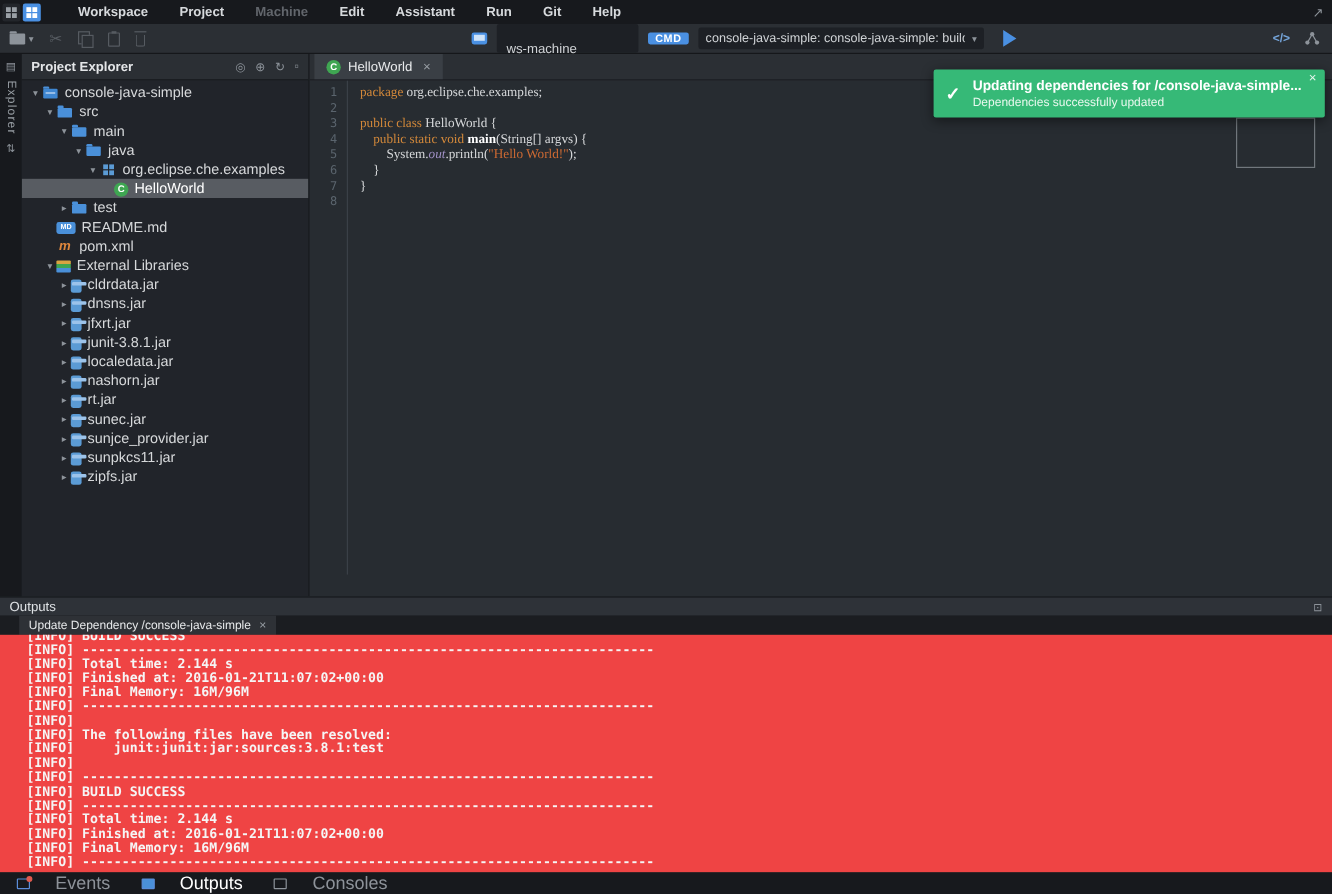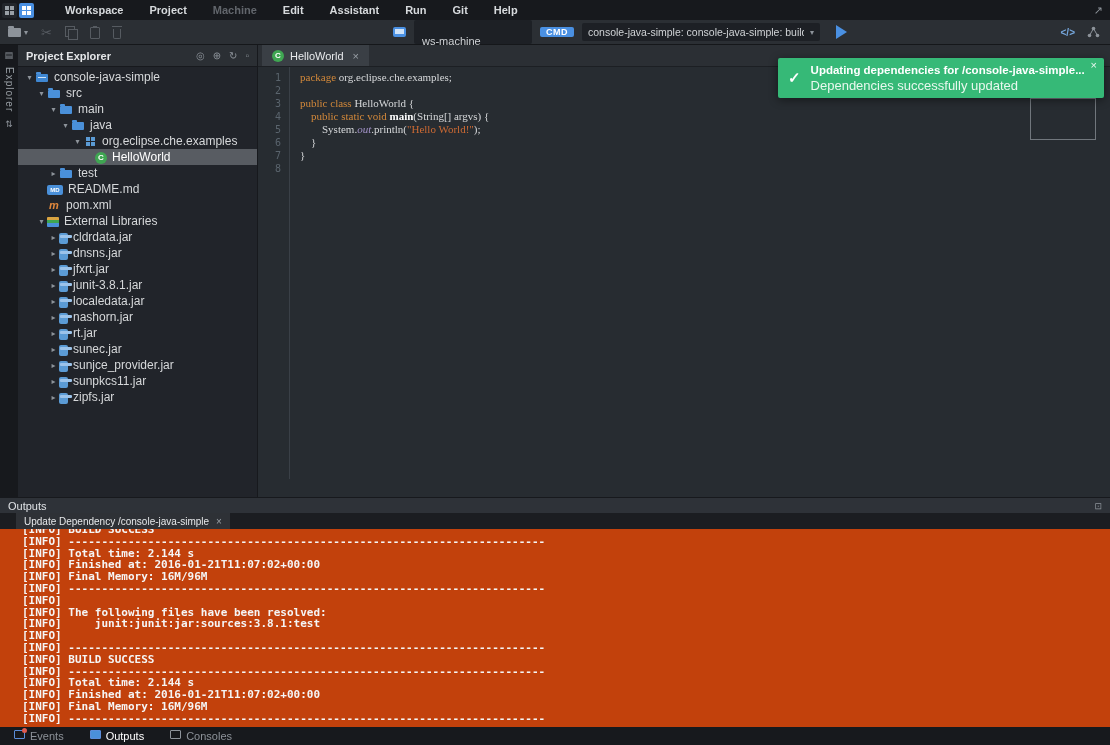--- a/index.html
+++ b/index.html
@@ -92,38 +92,38 @@
   #editor-status{position:absolute;bottom:0;left:0;right:0;height:18px;background:#2b2f34;border-top:1px solid #1c1f23;display:flex;align-items:center;font-size:10px;color:#9aa0a6}
   #cursor-pos{margin-left:42px}
   #status-right{margin-left:auto;display:flex;gap:28px;margin-right:16px}
 
   
   #outputs-header{position:absolute;top:497px;left:0;right:0;height:16px;background:#2e3238;display:flex;align-items:center;font-size:11px;color:#dfe2e5;padding-left:8px;border-top:1px solid #17191d}
   #outputs-min{margin-left:auto;margin-right:8px;color:#8d939a;font-size:9px}
   #outputs-tabrow{position:absolute;top:513px;left:0;right:0;height:16px;background:#1b1d21;display:flex;align-items:center}
   .otab{margin-left:16px;height:16px;display:flex;align-items:center;gap:7px;padding:0 8px;background:#2e3136;font-size:10px;color:#e6e8ea}
   .otab-close{color:#9aa0a6;font-size:10px}
-  #console{position:absolute;top:529px;left:0;right:0;height:198px;background:#c2410c;overflow:hidden;padding-left:22px}
+  #console{position:absolute;top:529px;left:0;right:0;height:198px;background:#ef4444;overflow:hidden;padding-left:22px}
   #console-inner{margin-top:-5px}
   .console-line{font-family:"DejaVu Sans Mono",monospace;font-weight:bold;font-size:11px;line-height:11.8px;color:#f5f5f5;white-space:pre}
 
   
   #bottombar{position:absolute;top:727px;left:0;right:0;height:18px;background:#17191d;display:flex;align-items:center;gap:26px;padding-left:14px}
-  .btab{display:flex;align-items:flex-start;gap:5px;font-size:11px;color:#8d9299;cursor:default}
+  .btab{display:flex;align-items:center;gap:21px;font-size:15px;color:#8d9299;cursor:default}
   .btab.active .btab-label{color:#fff}
   .btab-icon{position:relative;display:inline-block;width:11px;height:9px;border:1px solid #5b8dd9;border-radius:1px}
   .btab-icon.i-events::after{content:"";position:absolute;right:-3px;top:-3px;width:5px;height:5px;background:#e05a4e;border-radius:50%}
   .btab-icon.i-outputs{background:#4a90d9}
   .btab-icon.i-consoles{border-color:#8d939a}
 
   
   #notification{position:absolute;top:58px;right:6px;width:326px;height:40px;background:#36b977;border-radius:2px;box-shadow:0 2px 10px rgba(0,0,0,.45);z-index:20;display:flex;align-items:center;padding:0 10px}
   #notif-check{color:#fff;font-size:15px;font-weight:bold;margin-right:10px}
   #notif-title{font-size:11.5px;font-weight:bold;color:#fff}
-  #notif-sub{font-size:13px;color:#e8f8ee;margin-top:2px}
+  #notif-sub{font-size:10px;color:#e8f8ee;margin-top:2px}
   #notif-close{position:absolute;top:1px;right:7px;color:#eaf7f0;font-size:11px}
 </style>
 </head>
 <body>
 
 <header id="menubar">
   <div class="logo">
     <span class="logo-tile dark">
         <i></i>
         <i></i>

